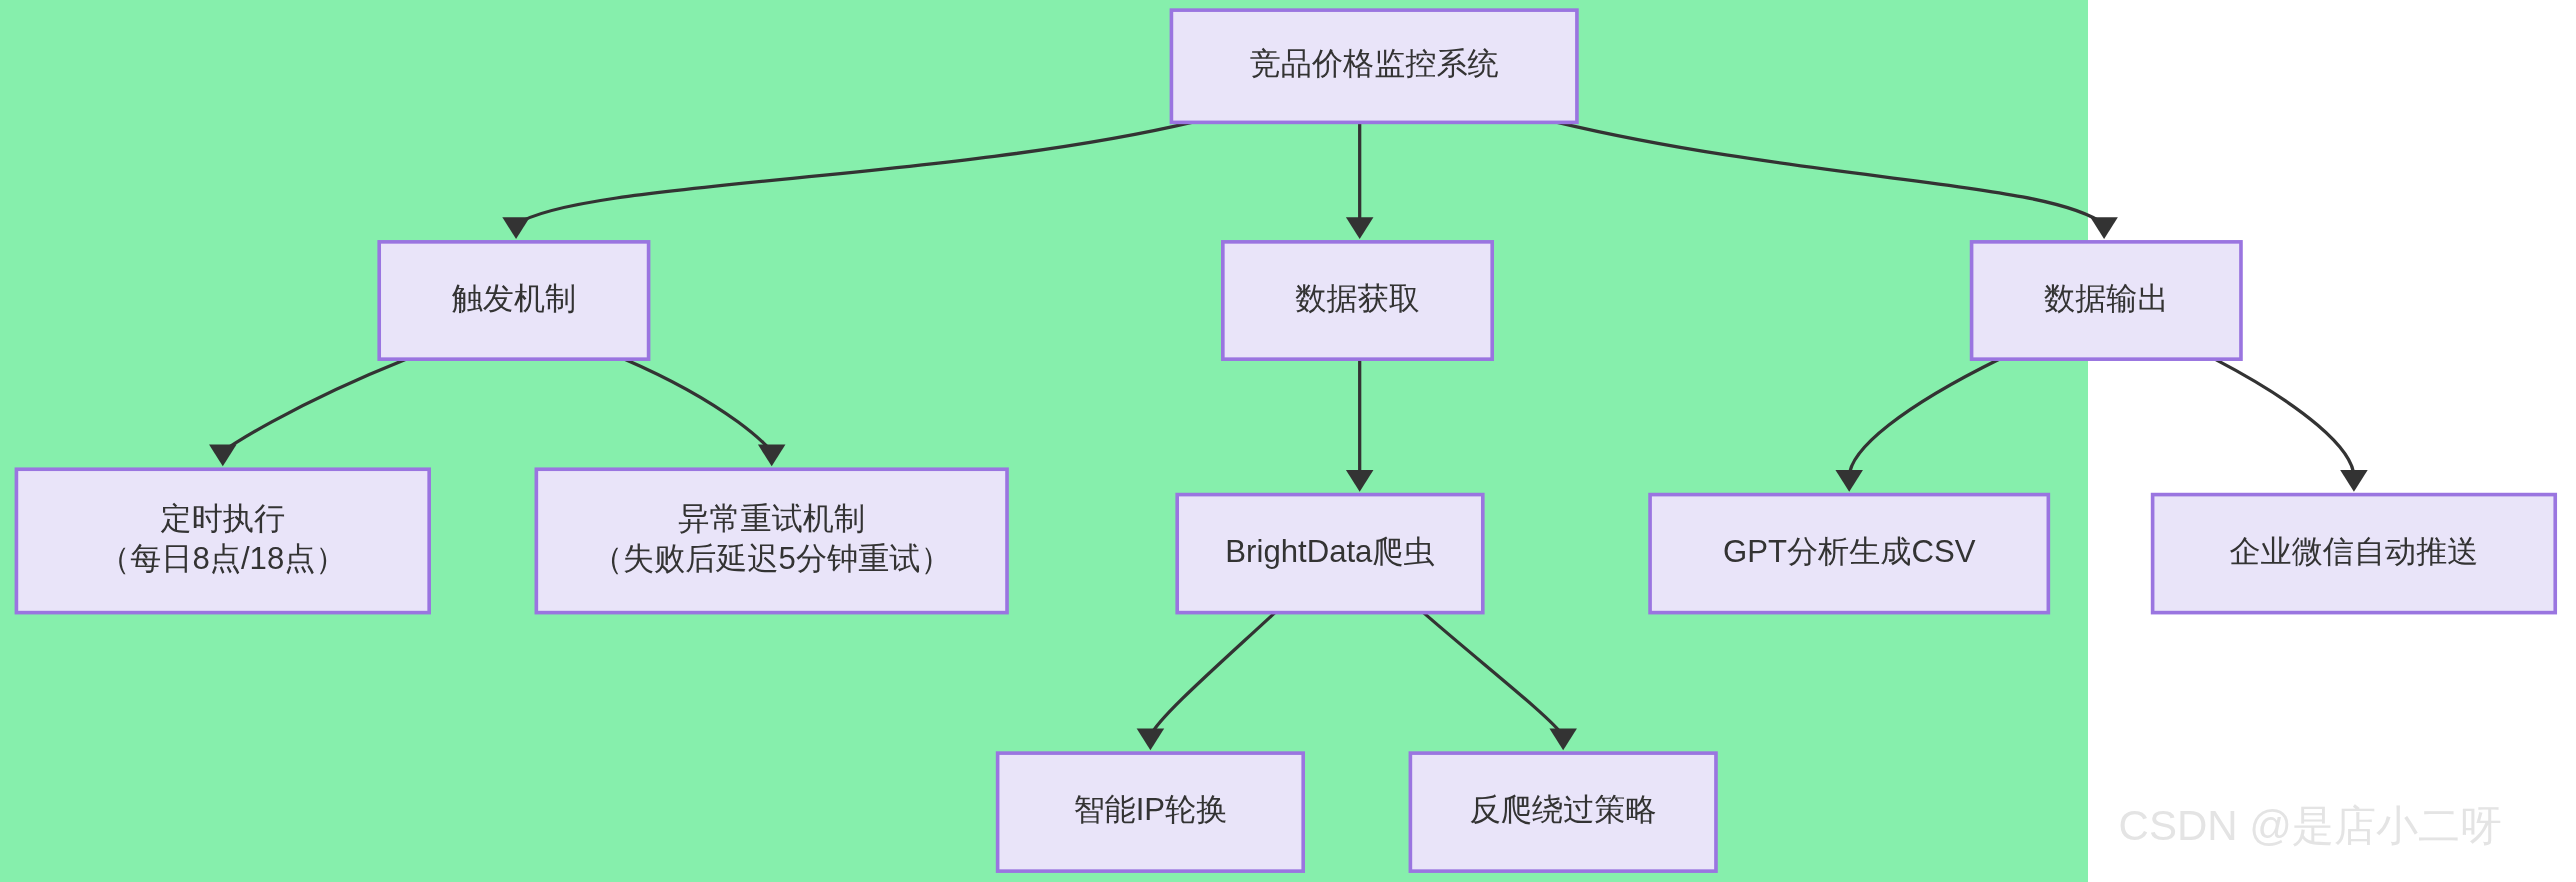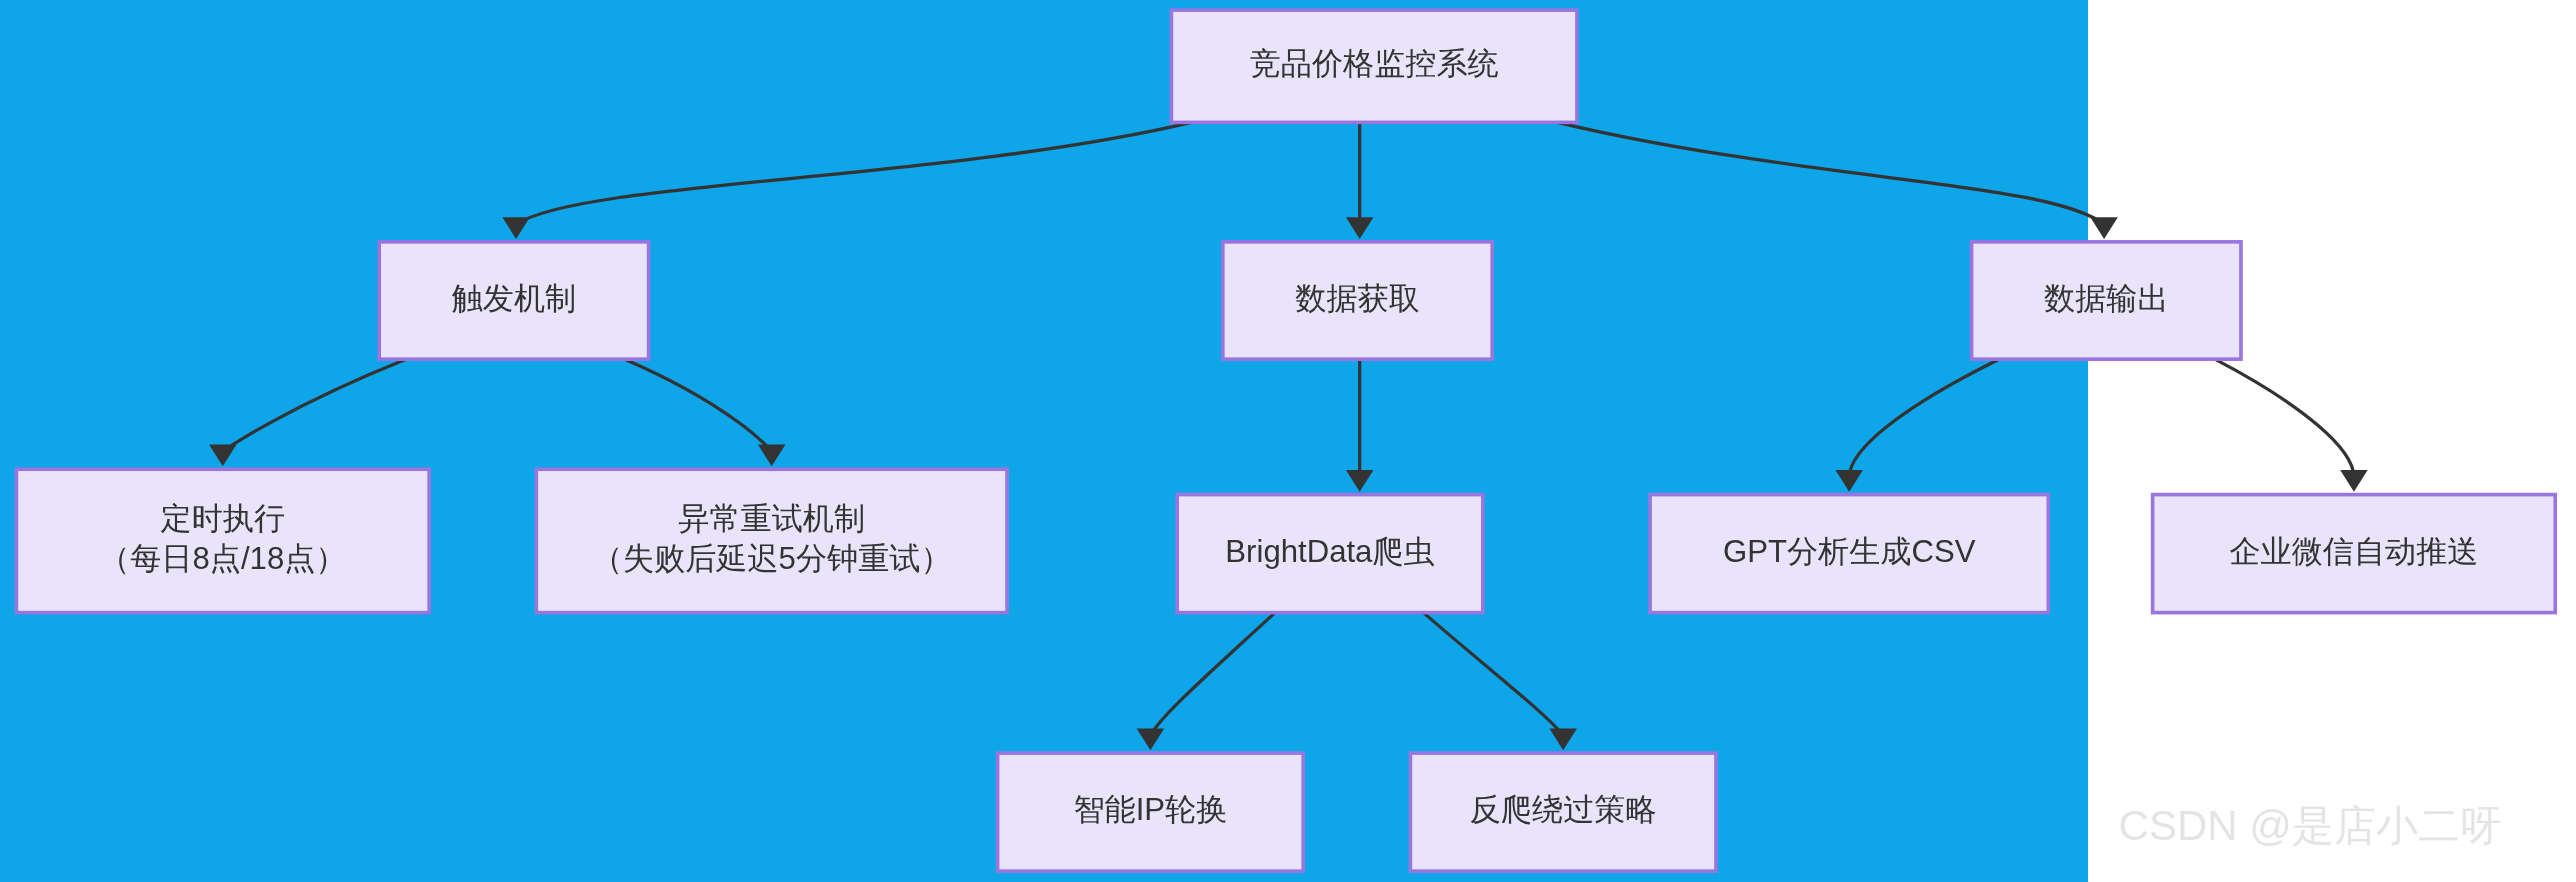--- a/index.html
+++ b/index.html
@@ -10,21 +10,21 @@
   body {
     width: 2576px;
     height: 882px;
     font-family: "Liberation Sans", "DejaVu Sans", sans-serif;
     overflow: hidden;
   }
   #flow-root {
     position: relative;
     width: 2088px;
     height: 882px;
-    background: #0ea5e9;
+    background: #86efac;
   }
   svg#flow-svg {
     position: absolute;
     left: 0;
     top: 0;
     width: 2576px;
     height: 882px;
     display: block;
   }
   .node-rect {

